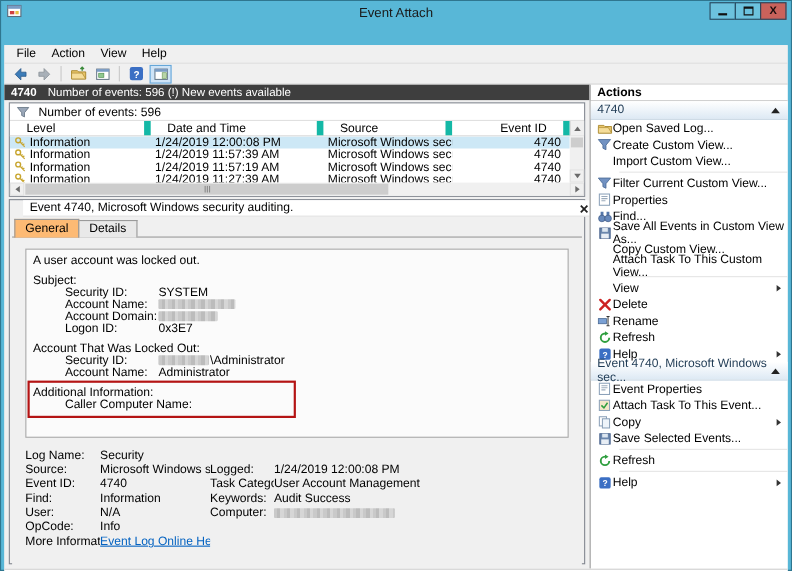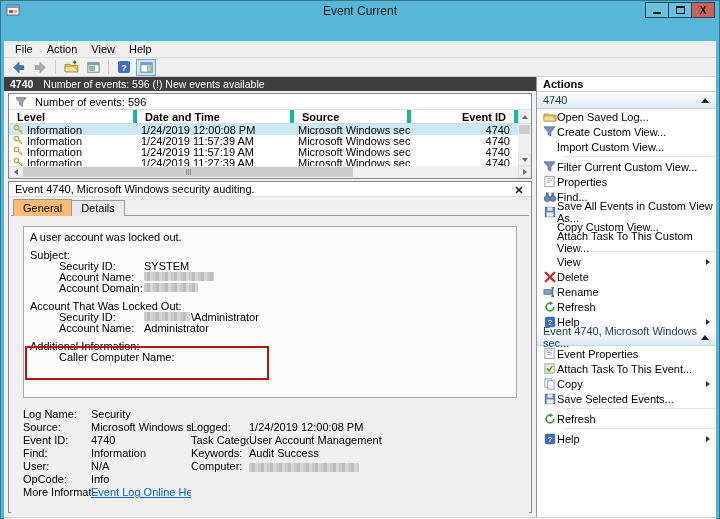--- a/index.html
+++ b/index.html
@@ -30,21 +30,21 @@
   .content { position:absolute; left:0; top:36px; width:712px; height:440px; }
   .main { position:absolute; left:0; top:0; width:532px; height:440px; background:#f0f0f0; }
 
   .notifbar { position:absolute; left:0; top:0; width:532px; height:14px; background:#3e3e3e; color:#fff; display:flex; align-items:center; font-size:10.5px; }
   .notifbar b { margin:0 10px 0 6px; }
 
   .listpanel { position:absolute; left:4px; top:16px; width:524px; height:86px; background:#fff; border:1px solid #828790; }
   .filterbar { position:absolute; left:0; top:0; width:522px; height:16px; border-bottom:1px solid #e0e0e0; display:flex; align-items:center; }
   .filterbar .ic { margin:0 8px 0 6px; }
   .thead { position:absolute; left:0; top:16px; width:522px; height:14px; display:flex; border-bottom:1px solid #d8d8d8; background:#fff; }
-  .th { border-right:4px solid #14b8a6; padding:1px 8px; overflow:hidden; white-space:nowrap;font-weight:bold; }
+  .th { border-right:6px solid #14b8a6; padding:1px 15px; overflow:hidden; white-space:nowrap; }
   .c-level { width:128px; } .c-date { width:157px; } .c-source { width:117px; } .c-eid { width:107px; text-align:right; }
   .corner { width:13px; display:flex; align-items:center; justify-content:center; background:#f0f0f0; border-left:1px solid #dadada; }
   .rows { position:absolute; left:0; top:30px; width:509px; height:42px; overflow:hidden; }
   .trow { height:11px; display:flex; align-items:center; white-space:nowrap; }
   .trow.sel { background:#cde8f6; }
   .td { padding:0 4px; overflow:hidden; white-space:nowrap; }
   .td.lvl { width:128px; display:flex; align-items:center; gap:3px; }
   .vscroll { position:absolute; right:0; top:30px; width:13px; height:42px; background:#f0f0f0; }
   .vthumb { position:absolute; left:1px; top:1px; width:11px; height:9px; background:#cdcdcd; }
   .sbtn { display:flex; align-items:center; justify-content:center; background:#f0f0f0; }
@@ -55,21 +55,21 @@
   .hthumb { position:absolute; left:1px; top:1px; width:330px; height:10px; background:#cdcdcd; display:flex; align-items:center; justify-content:center; gap:1px; }
   .grip { width:1px; height:6px; background:#8a8a8a; }
   .tri { width:0; height:0; }
   .tri.up { border-left:3px solid transparent; border-right:3px solid transparent; border-bottom:4px solid #6a6a6a; }
   .tri.down { border-left:3px solid transparent; border-right:3px solid transparent; border-top:4px solid #6a6a6a; }
   .tri.left { border-top:3px solid transparent; border-bottom:3px solid transparent; border-right:4px solid #6a6a6a; }
   .tri.right { border-top:3px solid transparent; border-bottom:3px solid transparent; border-left:4px solid #6a6a6a; }
 
   
   .detailpanel { position:absolute; left:4px; top:104px; width:524px; height:332px; background:#f0f0f0; border:1px solid #828790; }
-  .dhead { position:absolute; left:0; top:0; width:522px; height:15px; background:#fff; border-bottom:1px solid #e0e0e0; display:flex; align-items:center; padding:0 6px; }
+  .dhead { position:absolute; left:12px; top:0; width:522px; height:15px; background:#fff; border-bottom:1px solid #e0e0e0; display:flex; align-items:center; padding:0 6px; }
   .dclose { position:absolute; right:5px; top:1px; width:14px; height:13px; display:flex; align-items:center; justify-content:center; }
   .tabs { position:absolute; left:4px; top:18px; height:16px; display:flex; z-index:2; }
   .tab { height:16px; padding:1px 9px 0; border:1px solid #9a9a9a; border-bottom:none; background:#e9e9e9; margin-right:-1px; }
   .tab.active { background:#fdba74; height:17px; position:relative; top:-1px; padding-top:2px; }
   .tabpage { position:absolute; left:2px; top:33px; width:518px; height:356px; border-top:1px solid #9a9a9a; background:#f0f0f0; }
   .descbox { position:absolute; left:12px; top:10px; width:494px; height:172px; background:#fbfbfb; border:1px solid #a8a8a8; padding:5px 6px; overflow:hidden; }
   .drow { display:flex; line-height:11px; height:11px; white-space:nowrap; }
   .dgap { height:7px; }
   .dlab { flex:0 0 114px; padding-left:29px; }
   .redbox { position:absolute; left:1px; top:119px; width:244px; height:34px; border:2px solid #b41414; pointer-events:none; }
@@ -103,21 +103,21 @@
 
   <div class="titlebar">
     <span class="app-icon">
       <svg width="14" height="14" viewBox="0 0 14 14">
           <rect x="1" y="2" width="12" height="10" fill="#fff" stroke="#5a6a7a"></rect>
           <rect x="1" y="2" width="12" height="3" fill="#7a9cc4"></rect>
           <rect x="3" y="7" width="4" height="3" fill="#d04040"></rect>
           <rect x="8" y="7" width="3" height="3" fill="#e8c040"></rect>
         </svg>
     </span>
-    <span class="title">Event Current</span>
+    <span class="title">Event Attach</span>
     <span class="winbtns">
       <span class="winbtn">
           <span class="glyph-min"></span>
         </span>
       <span class="winbtn">
           <span class="glyph-max"></span>
         </span>
       <span class="winbtn close">
           <span class="glyph-close">X</span>
         </span>
@@ -317,20 +317,24 @@
                   <span>SYSTEM</span>
                 </div>
               <div class="drow">
                   <span class="dlab">Account Name:</span>
                   <span class="redact" style="width:70px"></span>
                 </div>
               <div class="drow">
                   <span class="dlab">Account Domain:</span>
                   <span class="redact" style="width:54px"></span>
                 </div>
+              <div class="drow">
+                  <span class="dlab">Logon ID:</span>
+                  <span>0x3E7</span>
+                </div>
               <div class="dgap"></div>
               <div class="drow">Account That Was Locked Out:</div>
               <div class="drow">
                   <span class="dlab">Security ID:</span>
                   <span class="redact" style="width:46px;margin-right:1px"></span>
                   <span>\Administrator</span>
                 </div>
               <div class="drow">
                   <span class="dlab">Account Name:</span>
                   <span>Administrator</span>

